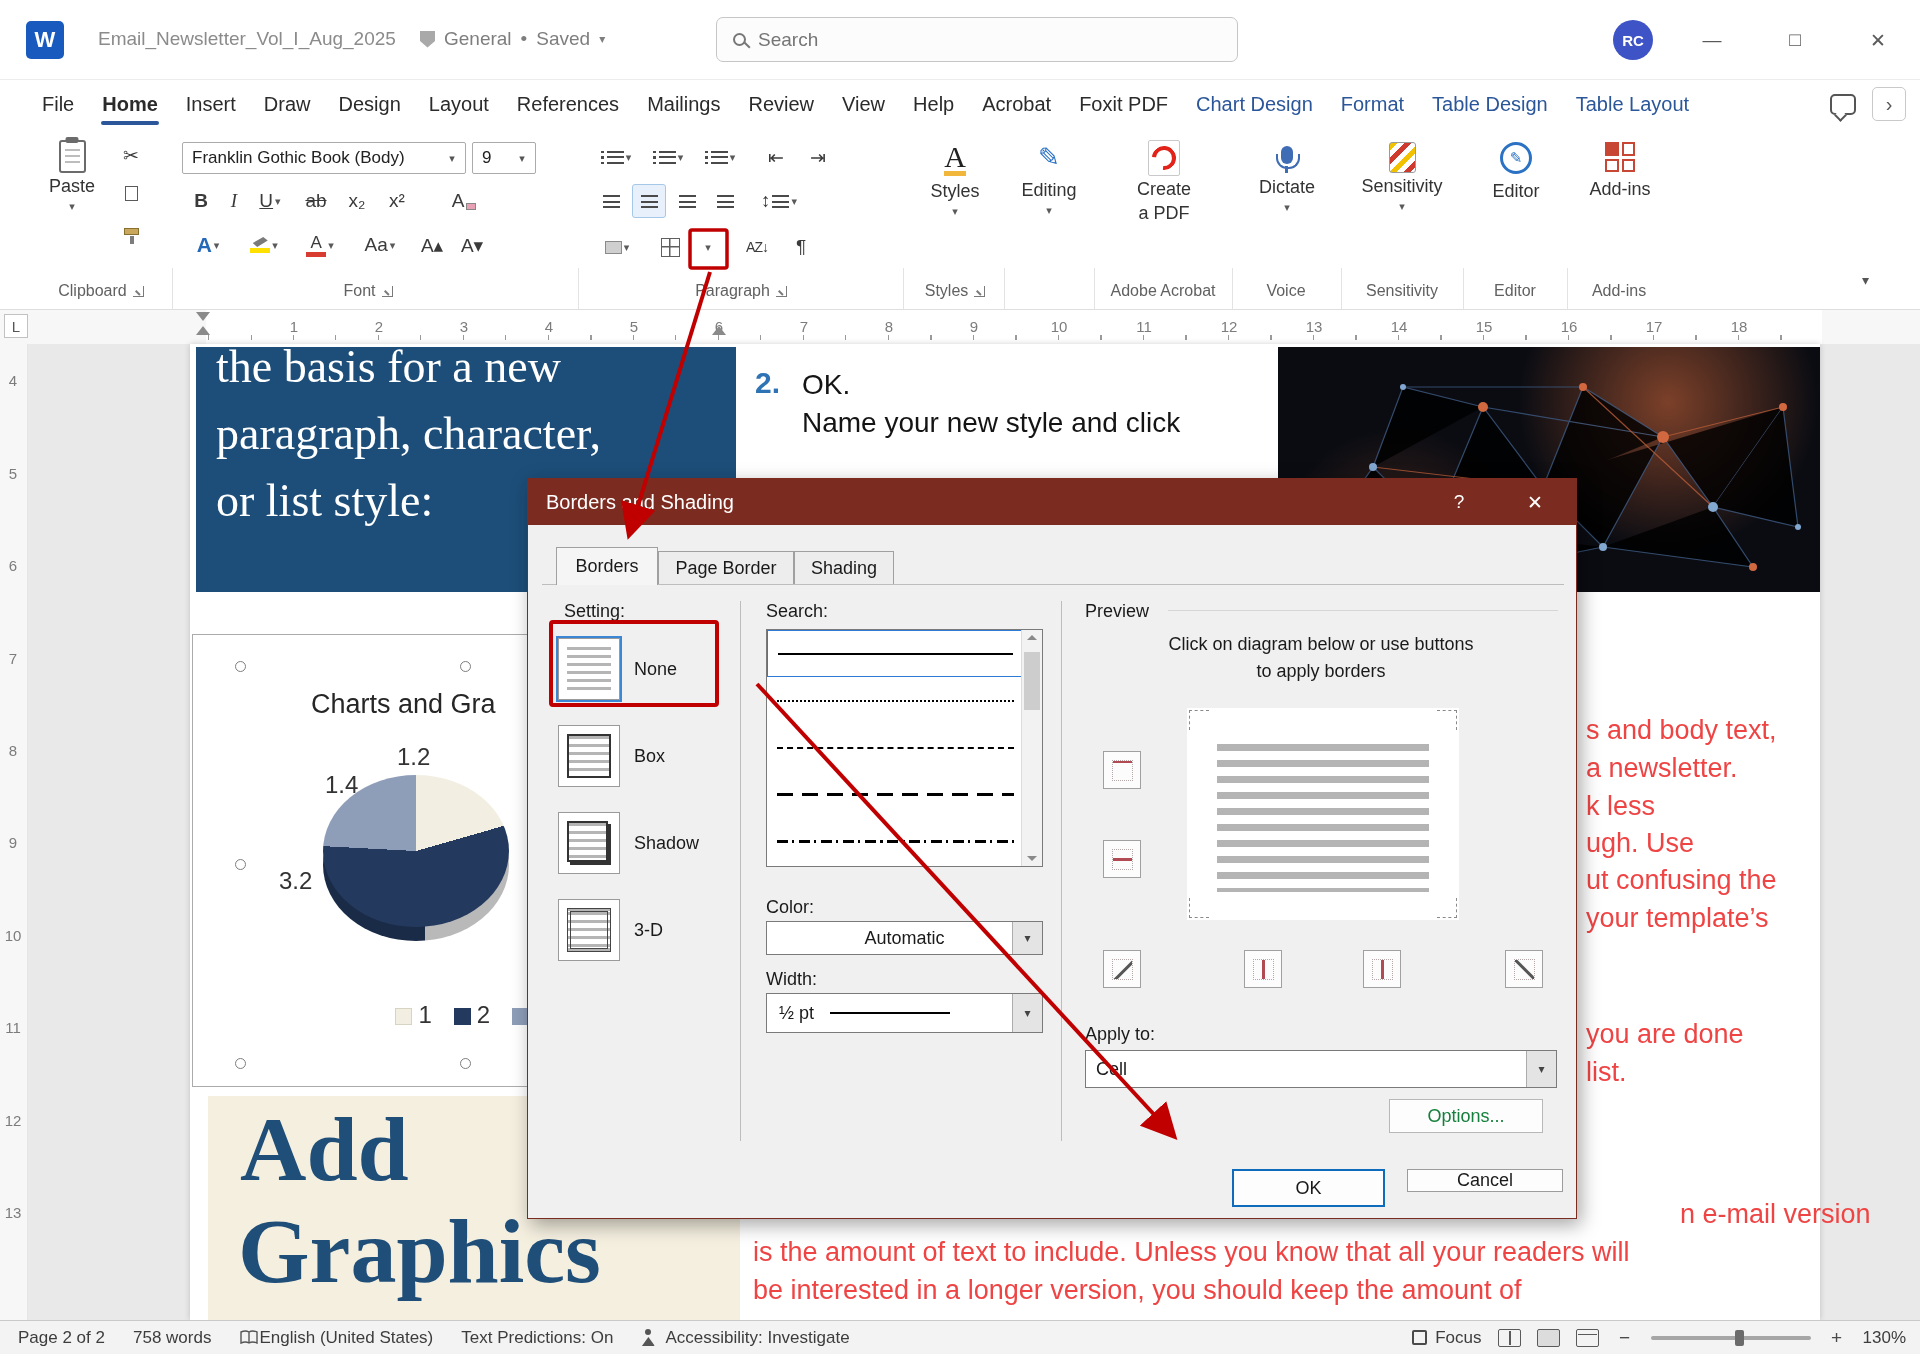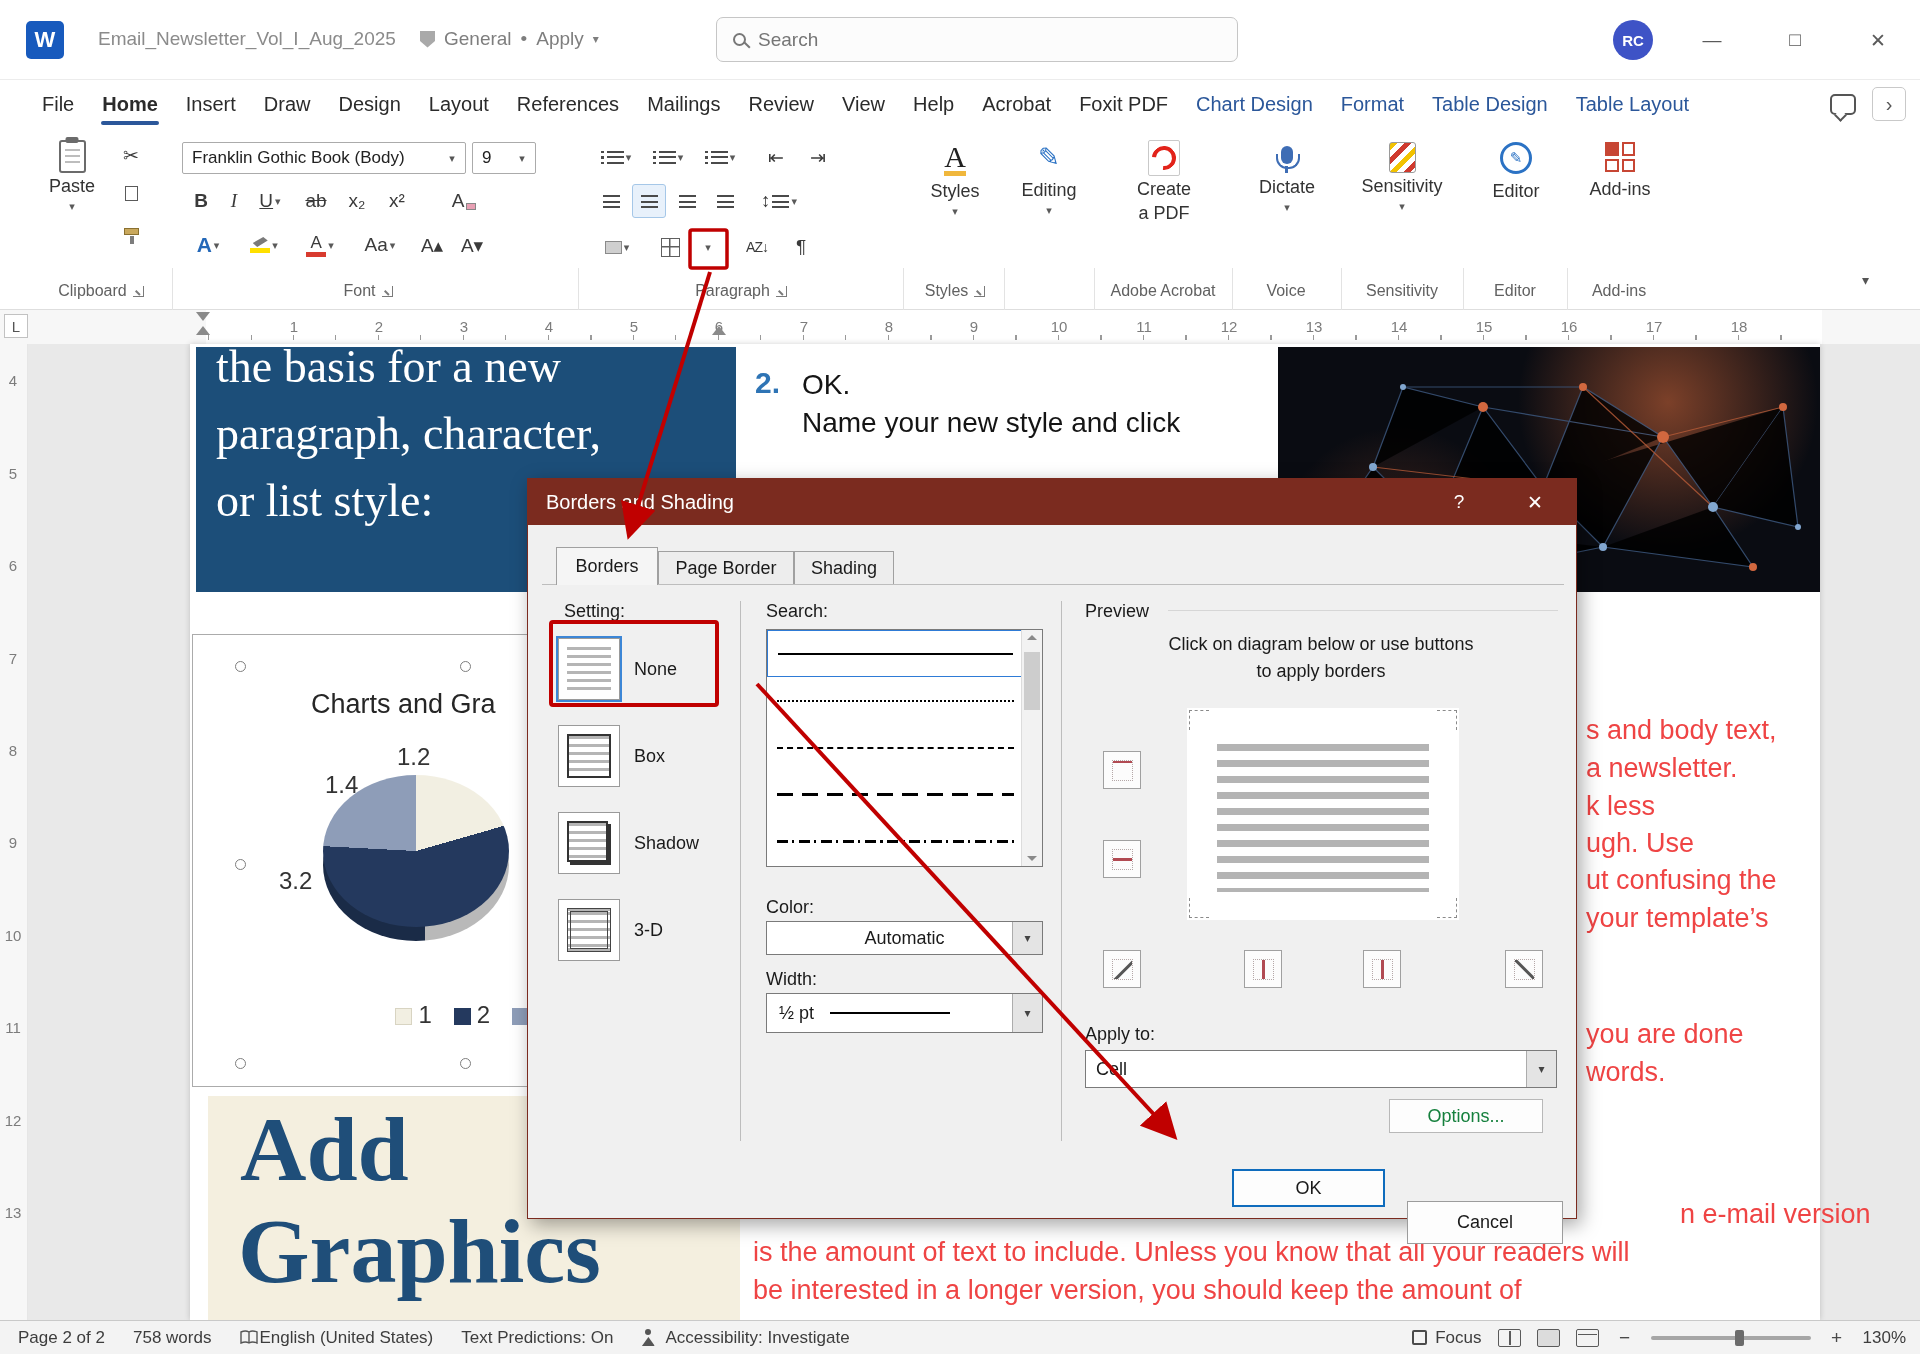--- a/index.html
+++ b/index.html
@@ -165,21 +165,21 @@
 
 <header class="abs titlebar">
   <div class="abs wlogo">
       <span>W</span>
     </div>
   <div class="abs doctitle">Email_Newsletter_Vol_I_Aug_2025</div>
   <div class="abs docmeta">
     <span class="shield"></span>
     <span>General</span>
     <span>•</span>
-    <span>Apply</span>
+    <span>Saved</span>
     <span style="font-size:12px">▾</span>
   </div>
   <div class="abs searchbox">
     <span class="mag"></span>
     <input placeholder="Search" style="">
   </div>
   <div class="abs avatar">
       <span>RC</span>
     </div>
   <div class="abs winbtn" style="left:1689px">—</div>
@@ -541,21 +541,21 @@
   <span class="l2">Graphics</span>
 </div>
 
 <span class="frag" style="left:1586px;top:712px">s and body text,</span>
 <span class="frag" style="left:1586px;top:750px">a newsletter.</span>
 <span class="frag" style="left:1586px;top:788px">k less</span>
 <span class="frag" style="left:1586px;top:825px">ugh. Use</span>
 <span class="frag" style="left:1586px;top:862px">ut confusing the</span>
 <span class="frag" style="left:1586px;top:900px">your template’s</span>
 <span class="frag" style="left:1586px;top:1016px">you are done</span>
-<span class="frag" style="left:1586px;top:1054px">words.</span>
+<span class="frag" style="left:1586px;top:1054px">list.</span>
 <span class="frag" style="left:1680px;top:1196px">n e-mail version</span>
 <span class="frag" style="left:753px;top:1234px">is the amount of text to include. Unless you know that all your readers will</span>
 <span class="frag" style="left:753px;top:1272px">be interested in a longer version, you should keep the amount of</span>
 
 <div class="abs dialog">
   <div class="dtitle">
       <span>Borders and Shading</span>
     </div>
   <div class="dbtn" style="left:902px">?</div>
   <div class="dbtn" style="left:978px">✕</div>
@@ -659,21 +659,21 @@
       <span class="pg d2"></span>
     </div>
 
   <span class="dlabel" style="left:557px;top:545px">Apply to:</span>
   <div class="dcombo" style="left:557px;top:571px;width:472px;height:38px;padding-left:10px">
     <span>Cell</span>
     <span class="arbtn">▾</span>
   </div>
   <div class="dbutton disabled" style="left:861px;top:620px;width:154px;height:34px">Options...</div>
   <div class="dbutton primary" style="left:704px;top:690px;width:153px;height:38px">OK</div>
-  <div class="dbutton" style="left:879px;top:722px;width:156px;height:43px">Cancel</div>
+  <div class="dbutton" style="left:879px;top:690px;width:156px;height:23px">Cancel</div>
 </div>
 
 <svg class="abs" style="left:0;top:0;z-index:200;pointer-events:none" width="1920" height="1354" viewBox="0 0 1920 1354">
   <defs>
     <marker id="ah" markerWidth="9" markerHeight="9" refX="7" refY="4.5" orient="auto">
       <path d="M0,0 L9,4.5 L0,9 Z" fill="#C00000"></path>
     </marker>
   </defs>
   <rect x="690" y="230" width="37" height="38" rx="2" fill="none" stroke="#C00000" stroke-width="3.5"></rect>
   <line x1="710" y1="272" x2="630" y2="532" stroke="#C00000" stroke-width="4" marker-end="url(#ah)"></line>

